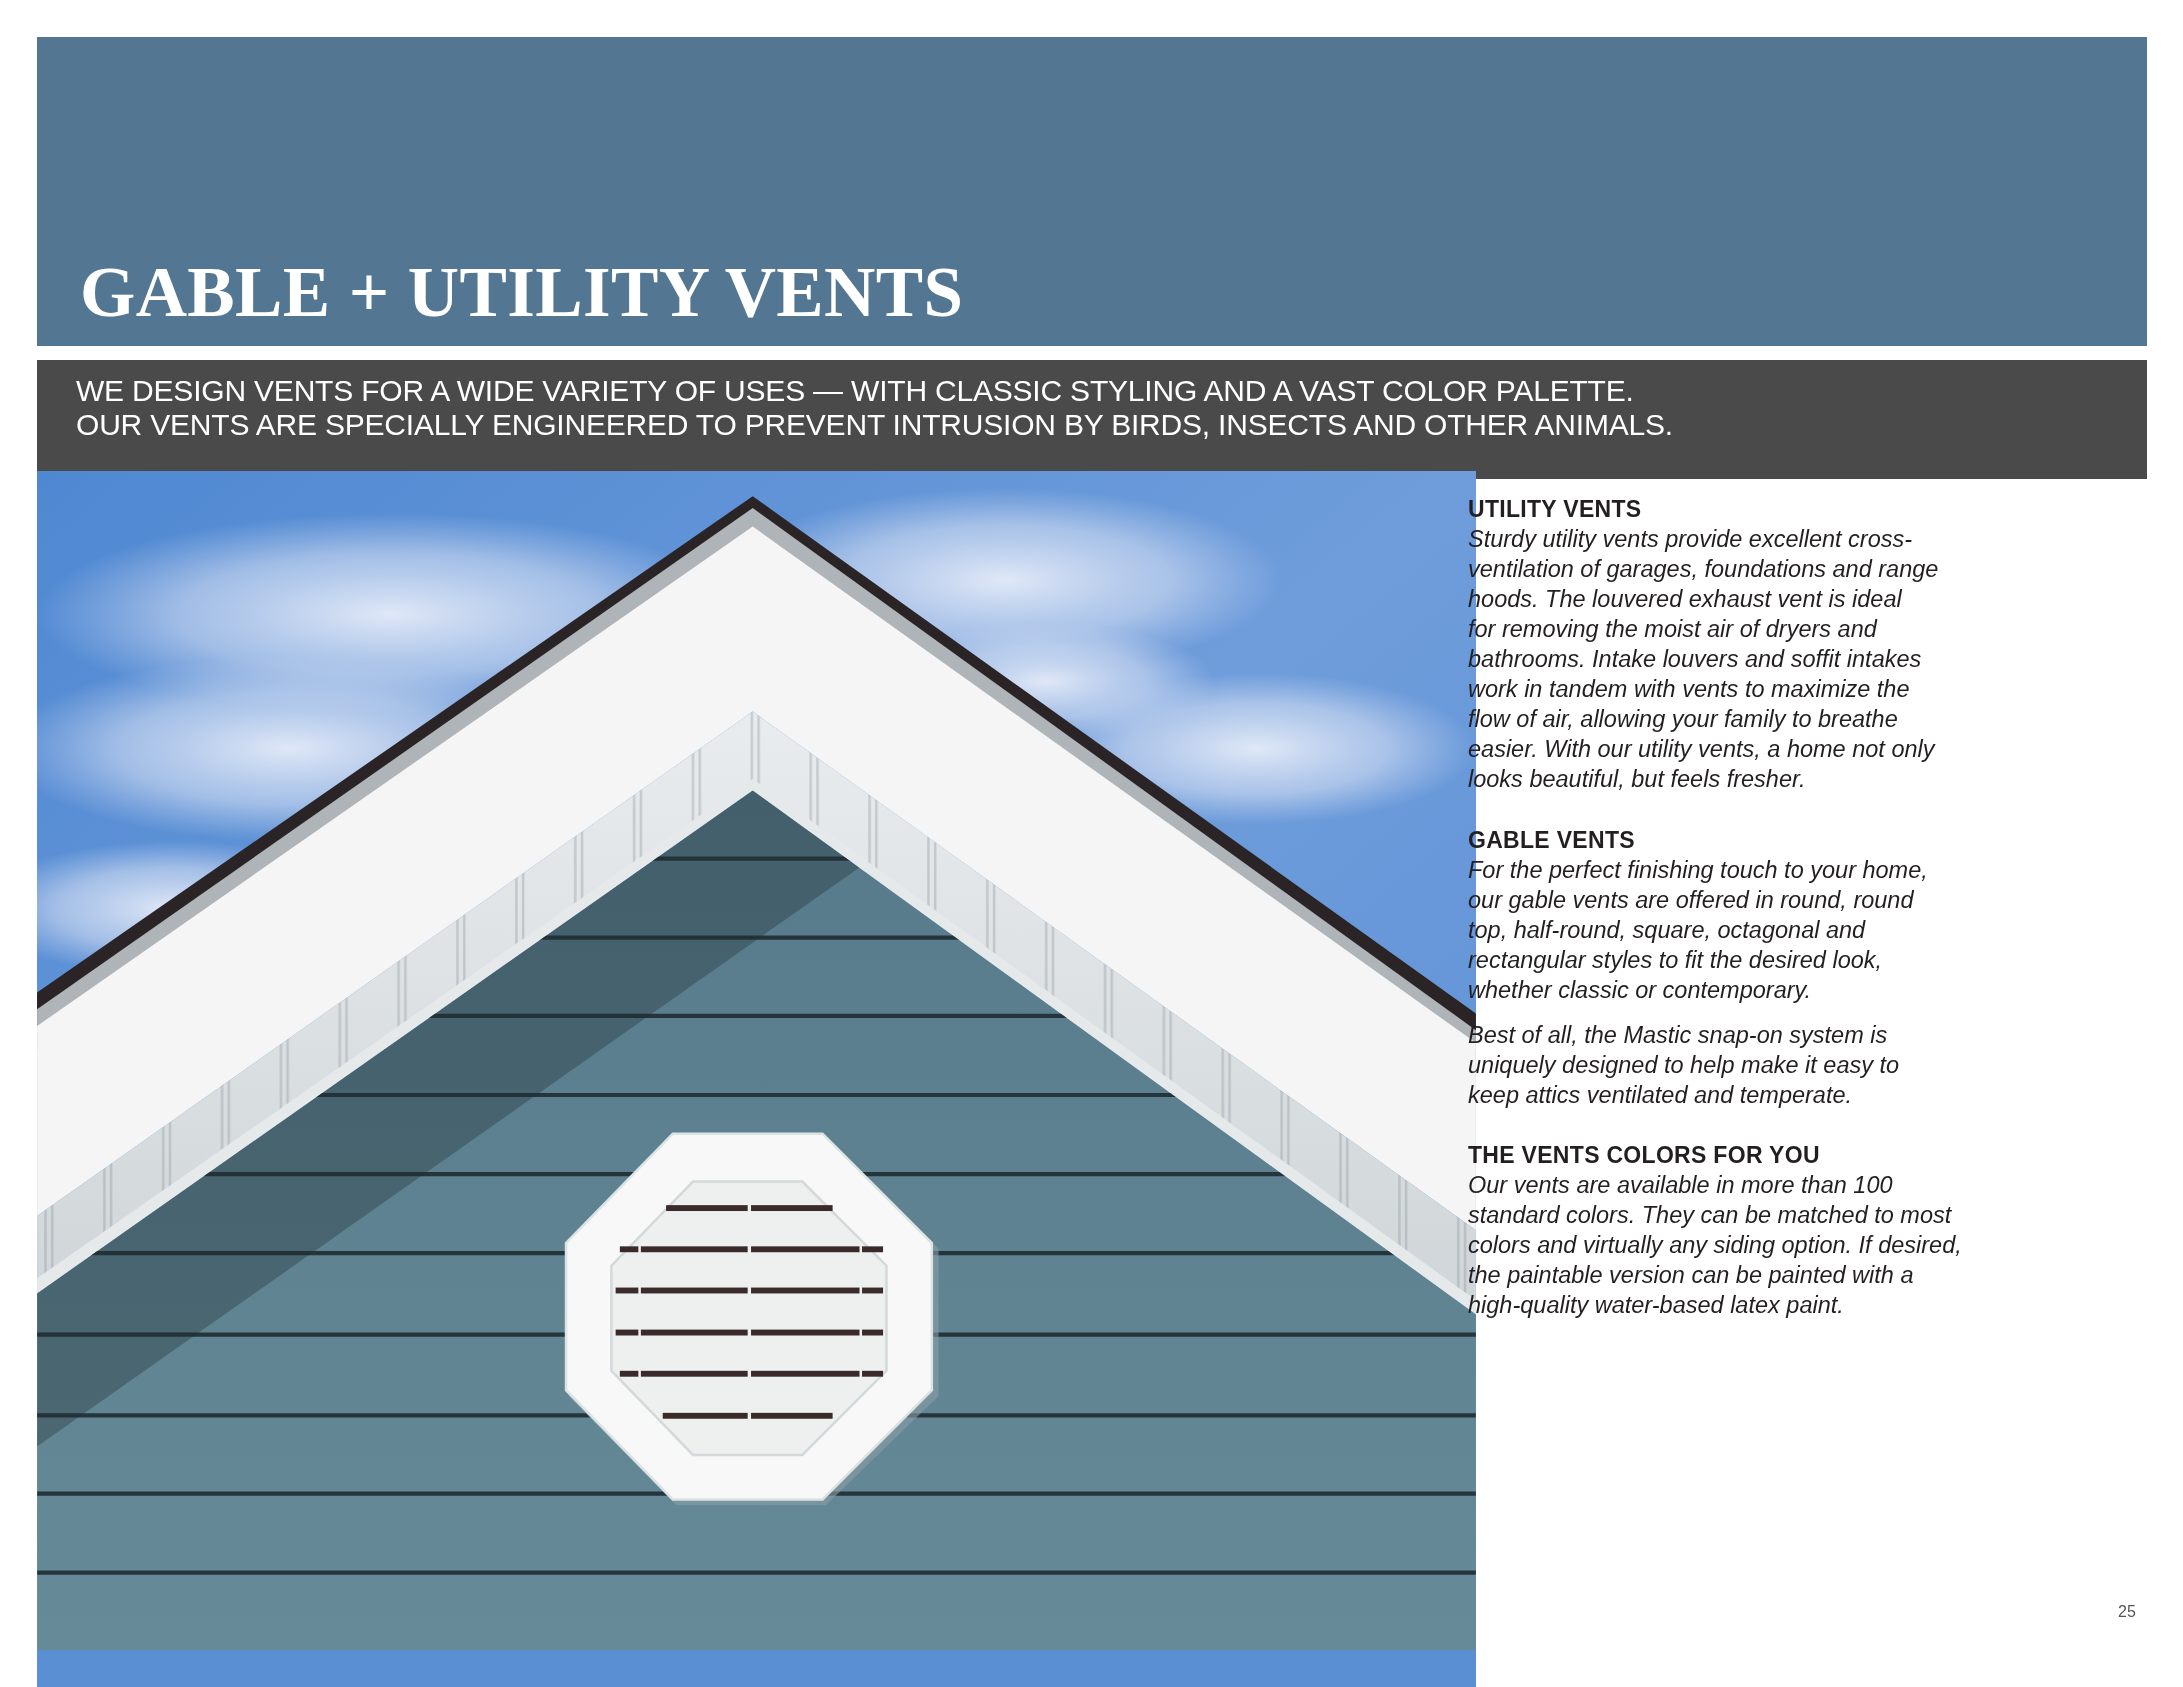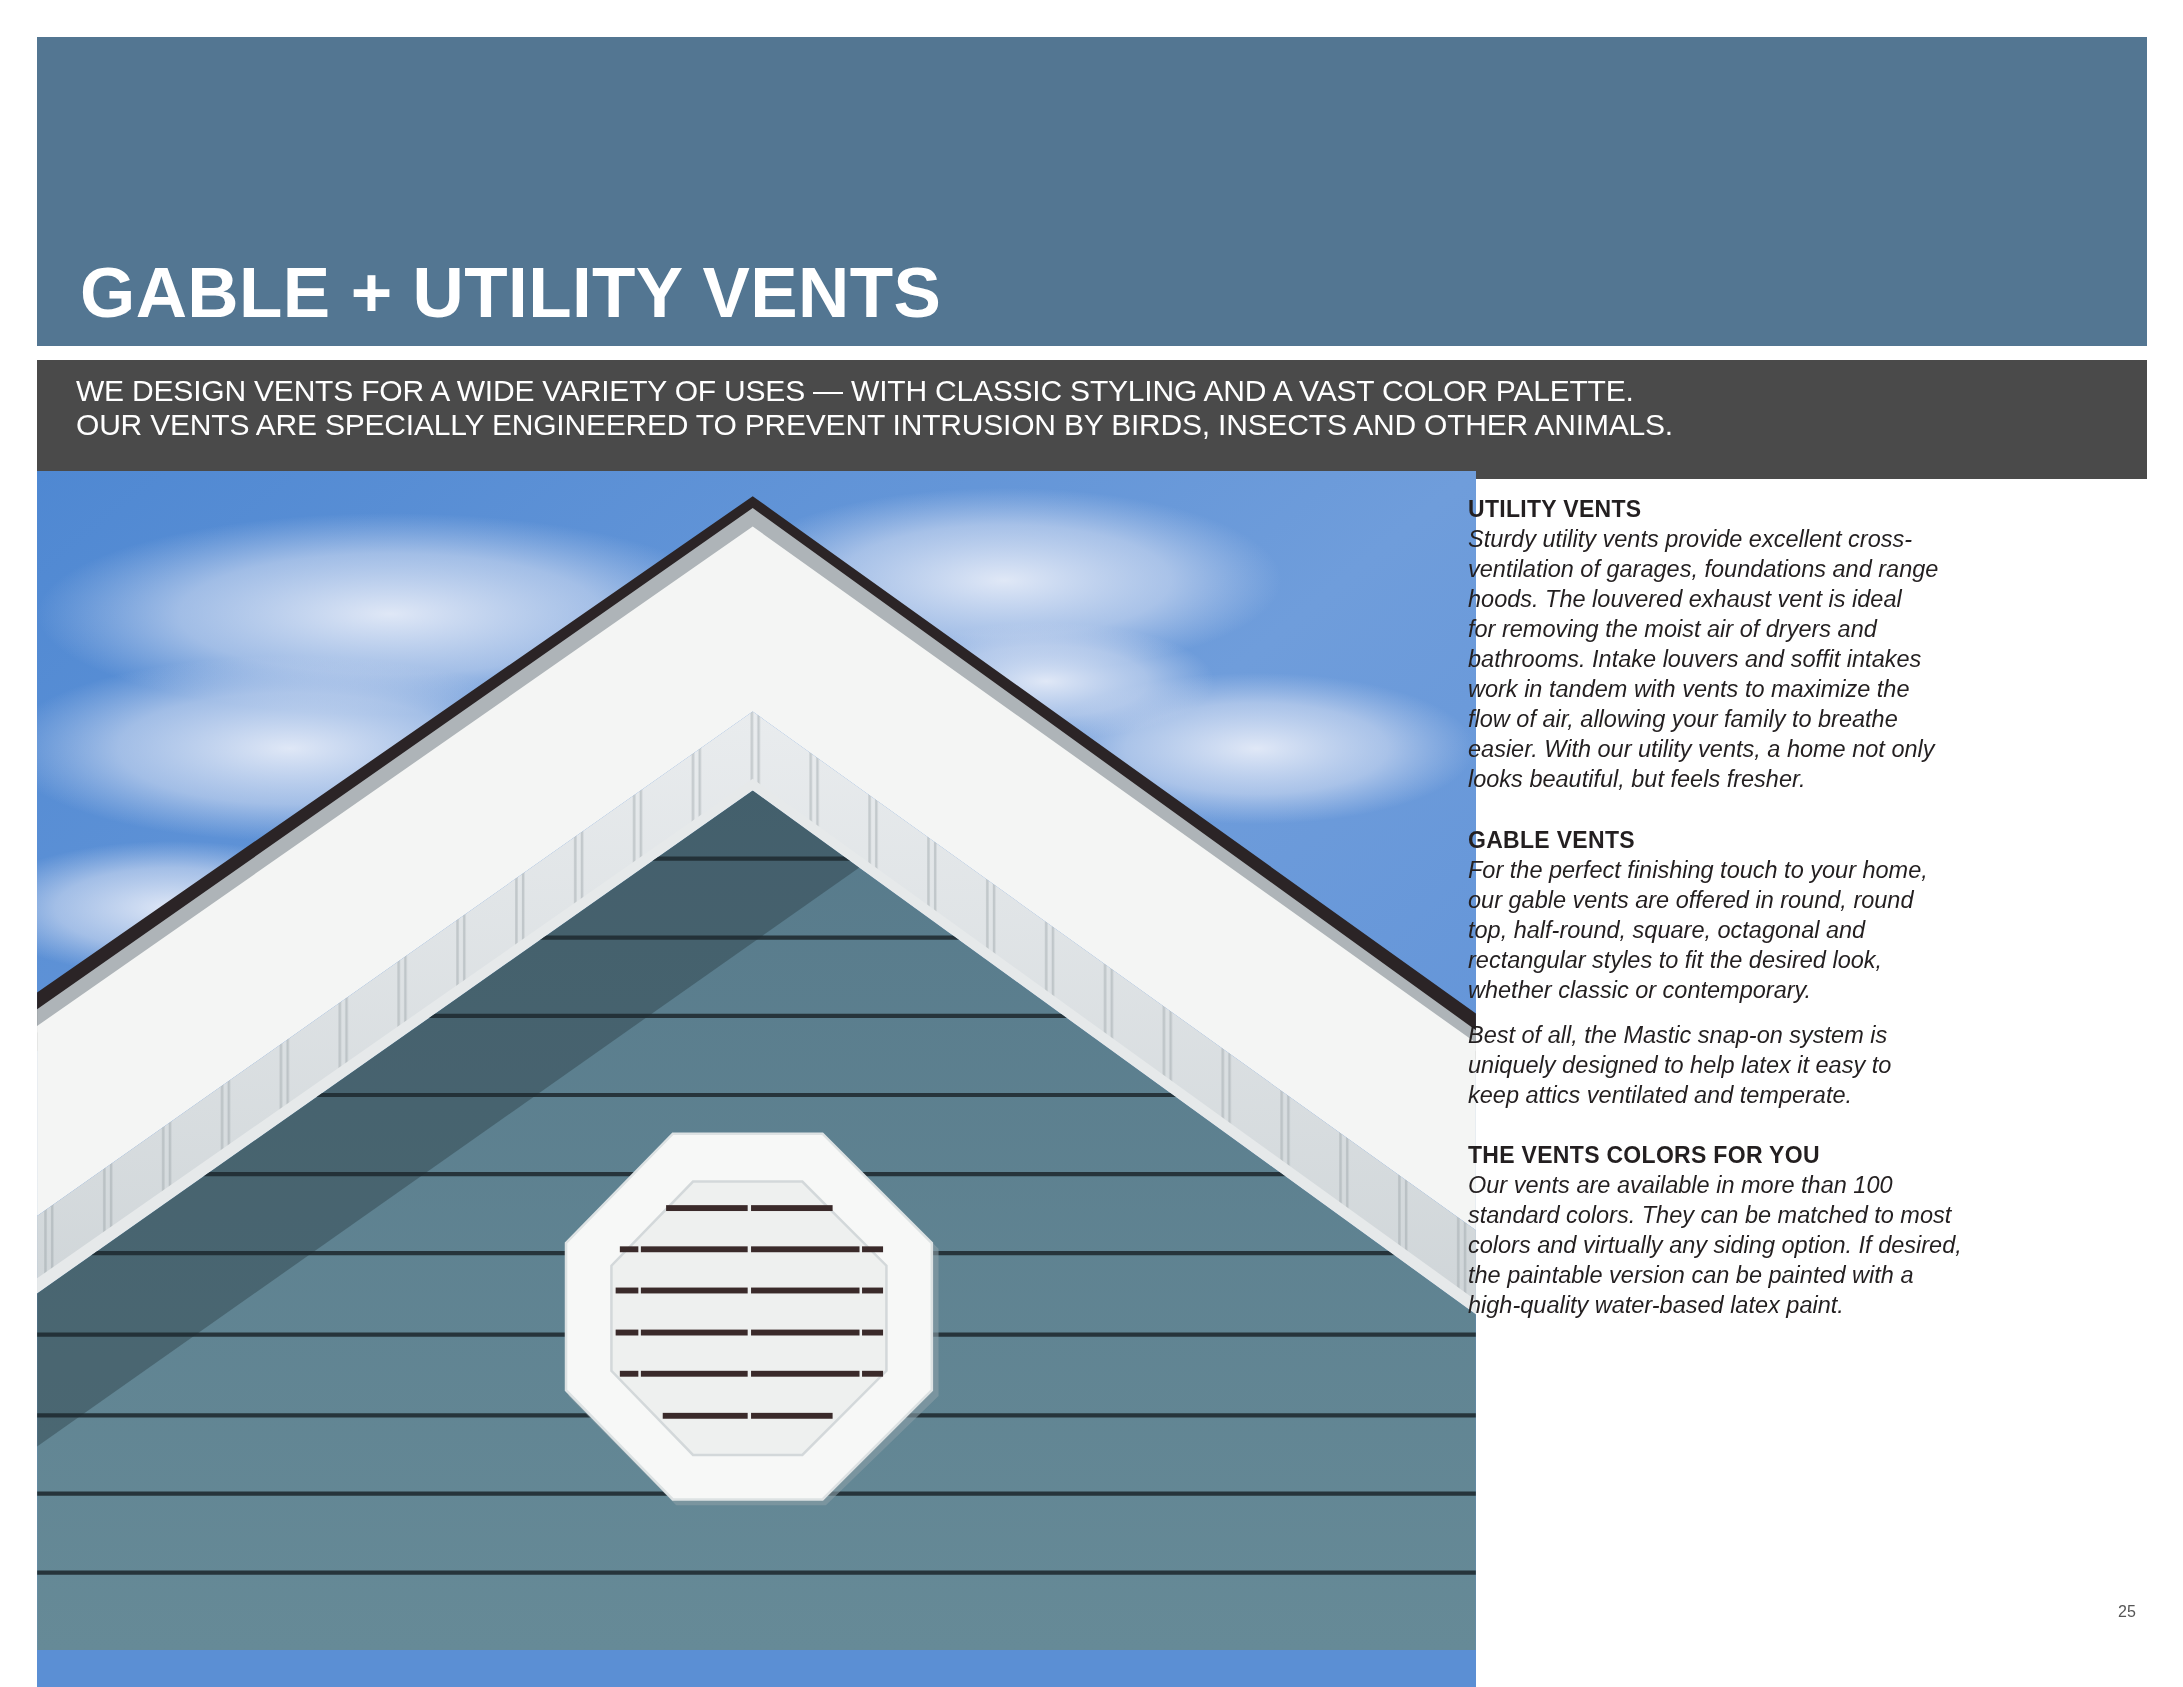--- a/index.html
+++ b/index.html
@@ -8,21 +8,21 @@
     background: #ffffff;
     font-family: "Liberation Sans", "DejaVu Sans", sans-serif;
   }
   .banner {
     position: absolute; left: 37px; top: 37px; width: 2110px; height: 309px;
     background: #537692;
   }
   .banner-title {
     position: absolute; left: 43px; top: 220px;
     margin: 0; color: #ffffff; font-weight: 700; font-size: 71px;
-    line-height: 71px; letter-spacing: 0.4px; white-space: nowrap;
+    line-height: 71px; letter-spacing: 0.4px; white-space: nowrap; font-family: Liberation Serif, serif;
   }
   .subbar {
     position: absolute; left: 37px; top: 360px; width: 2110px; height: 119px;
     background: #4a4a4a;
   }
   .subbar-line {
     position: absolute; left: 39px; color: #ffffff; font-size: 30px;
     line-height: 34px; white-space: nowrap; letter-spacing: -0.2px;
   }
   .subbar-line.l1 { top: 14.3px; }
@@ -169,21 +169,21 @@
 looks beautiful, but feels fresher.</p>
   </section>
   <section class="sec2">
     <h2>GABLE VENTS</h2>
     <p>For the perfect finishing touch to your home,
 our gable vents are offered in round, round
 top, half-round, square, octagonal and
 rectangular styles to fit the desired look,
 whether classic or contemporary.</p>
     <p class="p-extra">Best of all, the Mastic snap-on system is
-uniquely designed to help latex it easy to
+uniquely designed to help make it easy to
 keep attics ventilated and temperate.</p>
   </section>
   <section class="sec3">
     <h2>THE VENTS COLORS FOR YOU</h2>
     <p>Our vents are available in more than 100
 standard colors. They can be matched to most
 colors and virtually any siding option. If desired,
 the paintable version can be painted with a
 high-quality water-based latex paint.</p>
   </section>

